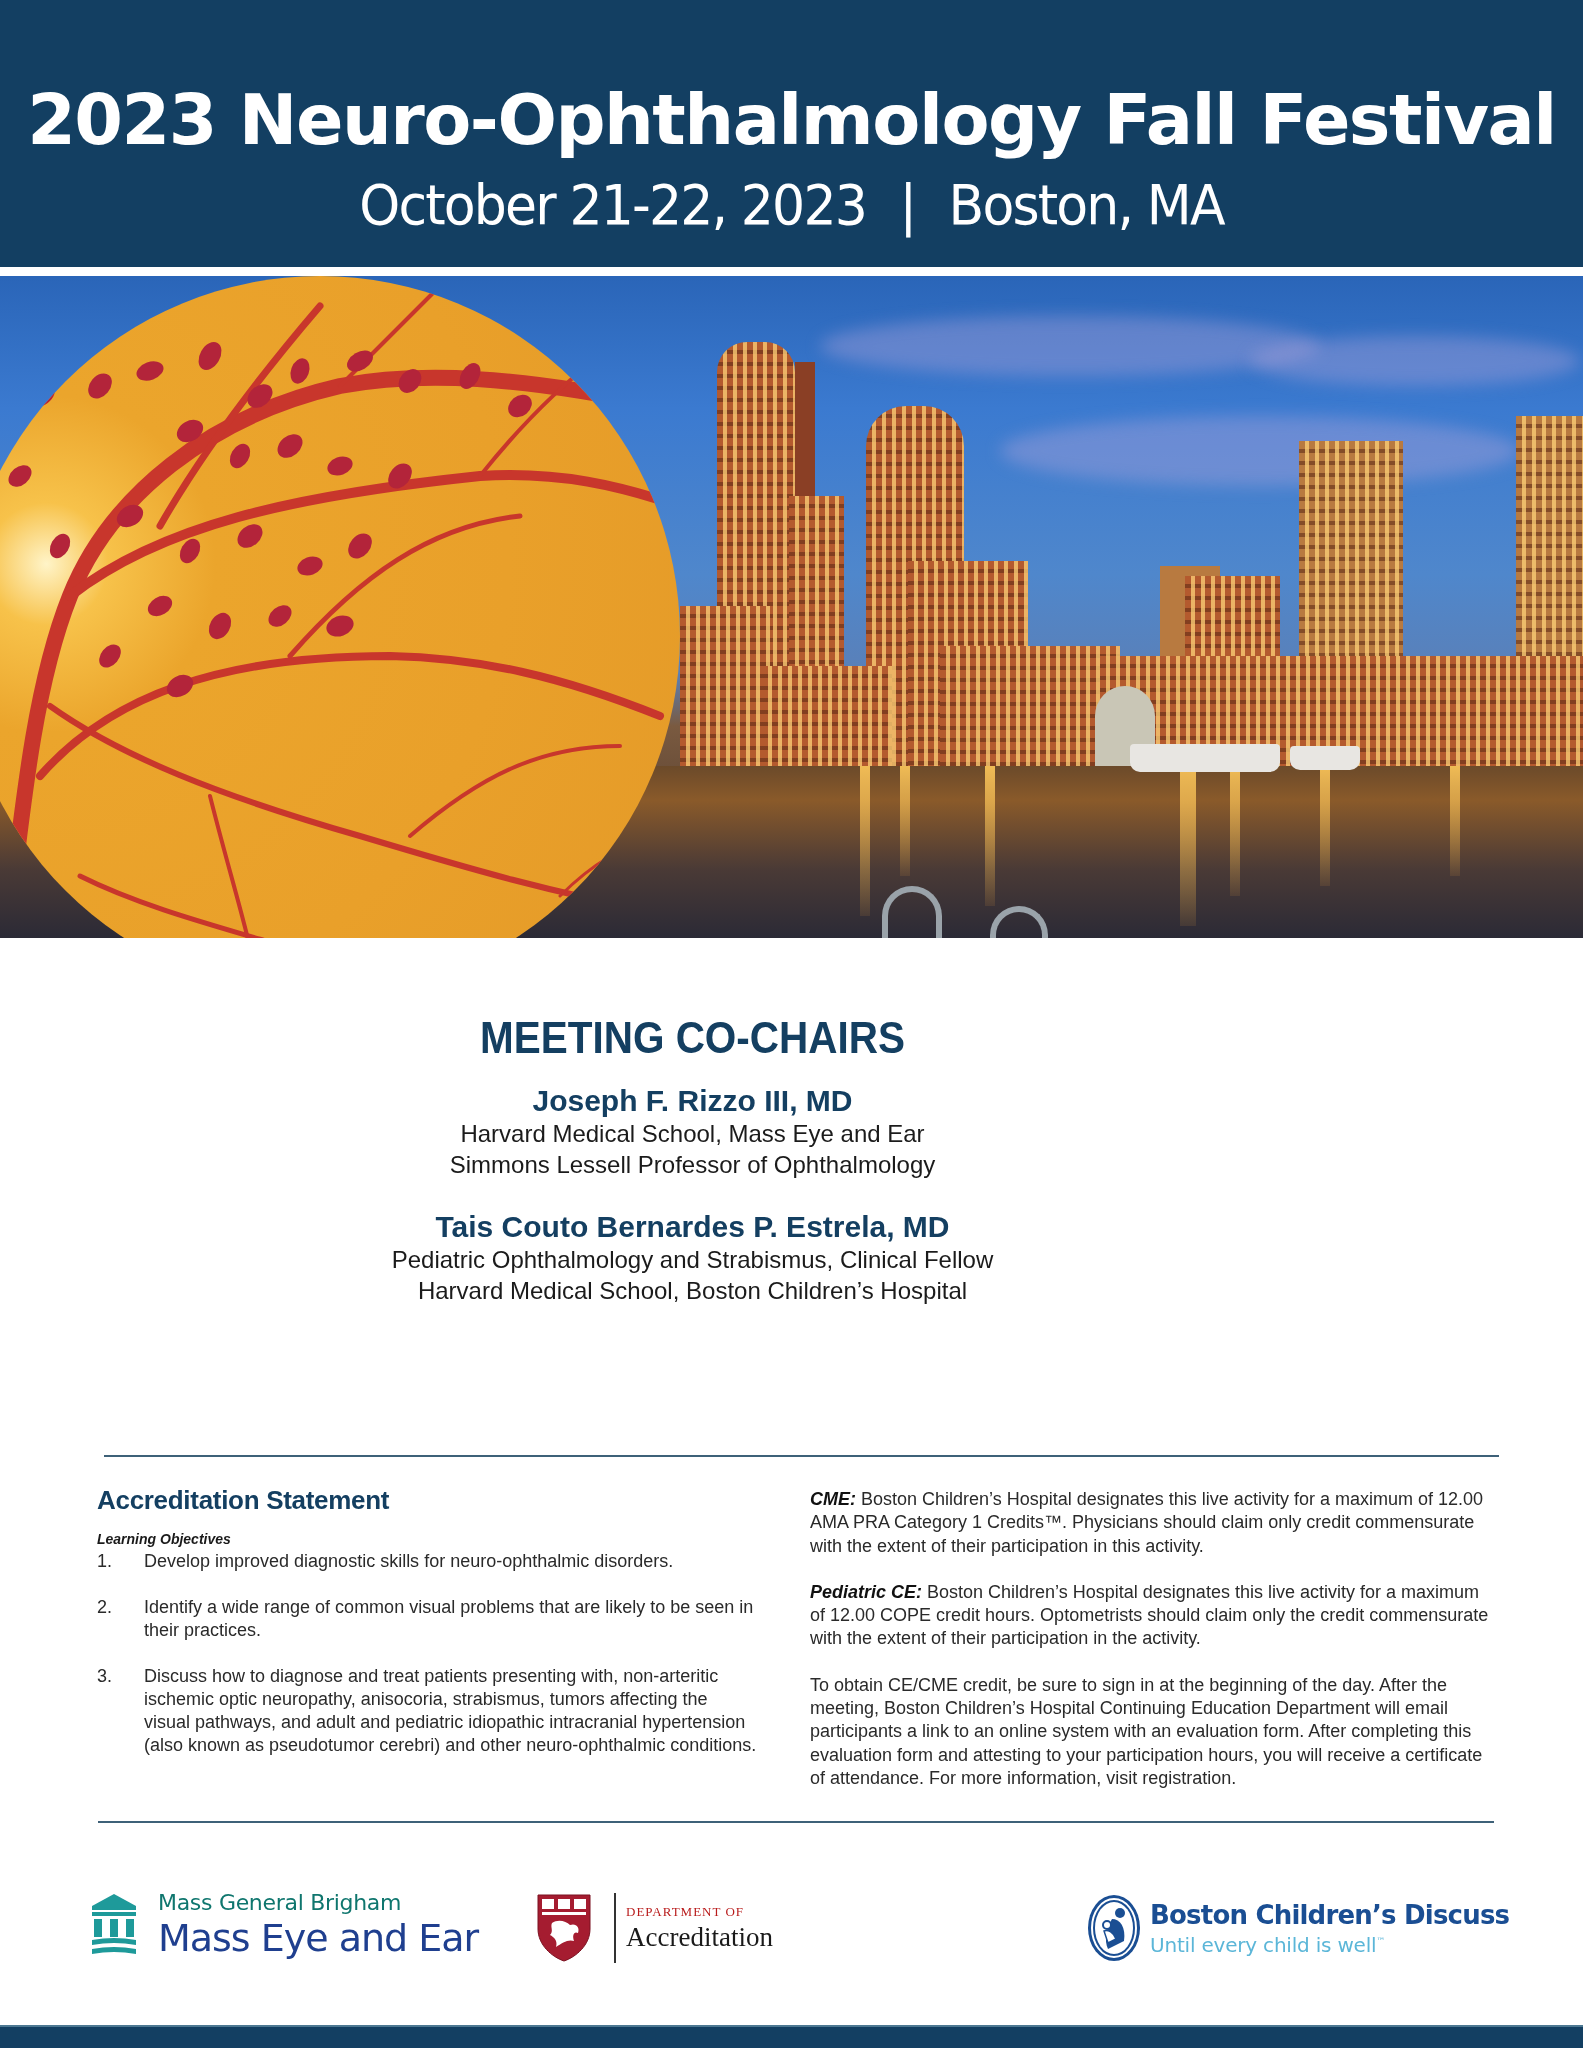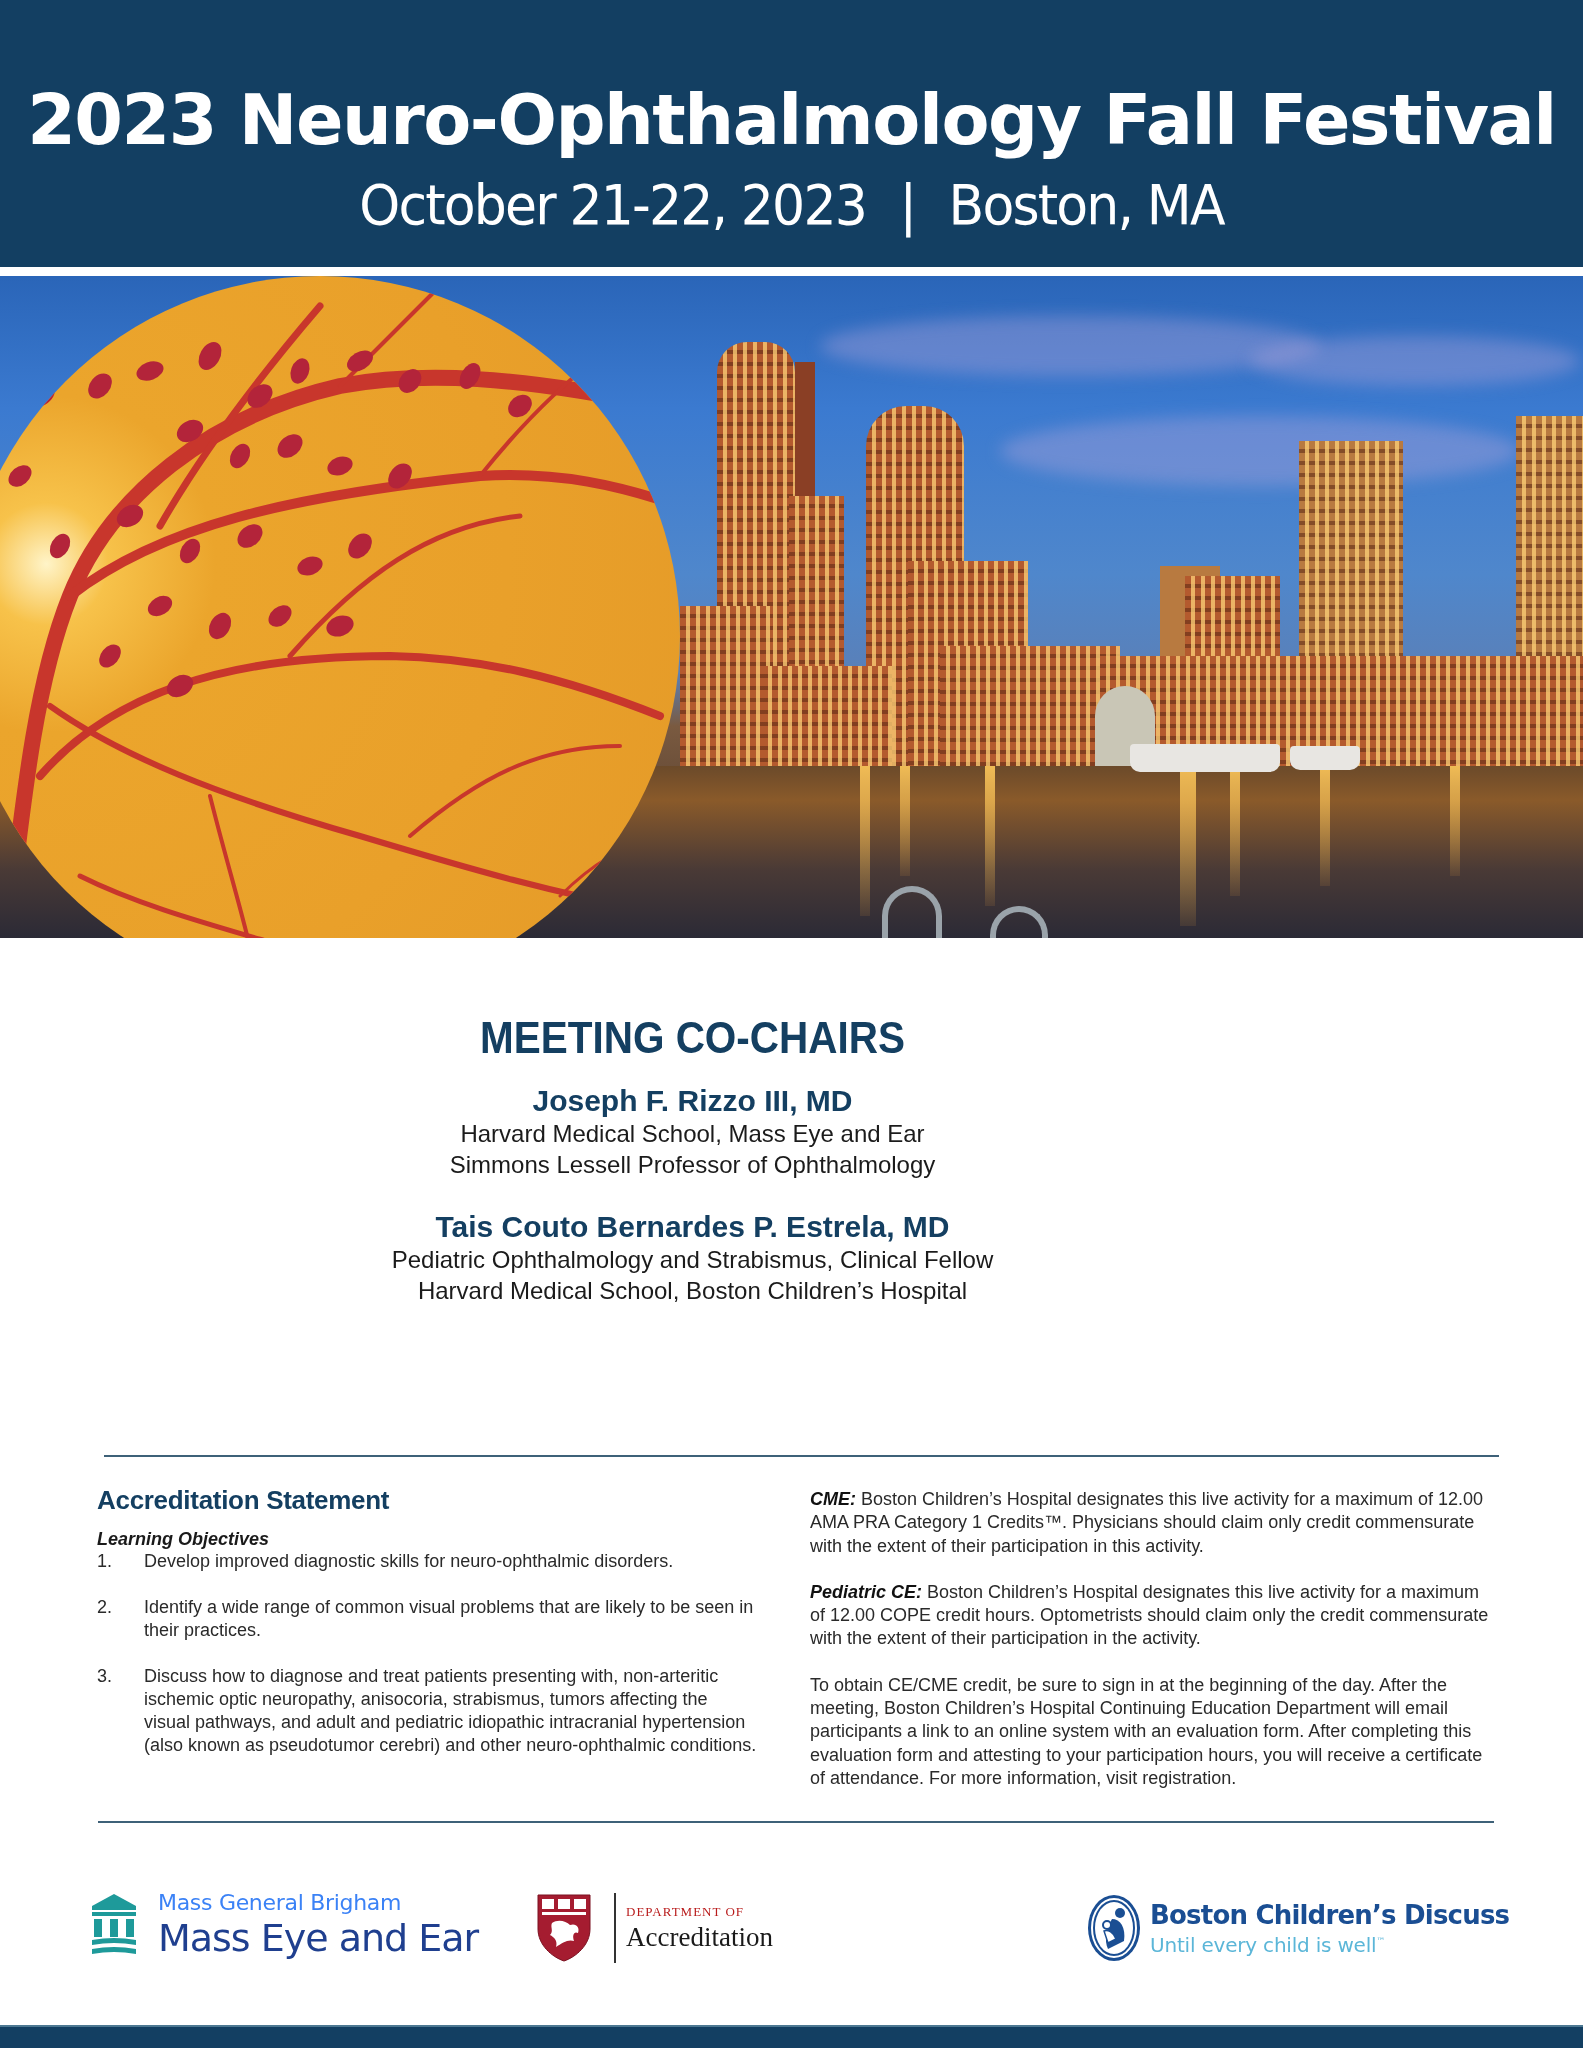--- a/index.html
+++ b/index.html
@@ -65,35 +65,35 @@
   .chair + .chair { margin-top: 30px; }
   .chair .name {
     font-weight: bold; color: #143f61; font-size: 30px; line-height: 34px;
   }
   .chair .line { font-size: 24px; line-height: 31px; color: #1b1b1b; }
 
   
   .rule { position: absolute; height: 2px; background: #3e6178; }
   .acc-left { position: absolute; left: 97px; top: 1484px; width: 660px; }
   .acc-left .h { font-weight: bold; color: #143f61; font-size: 26px; line-height: 32px; letter-spacing: -0.3px; }
-  .acc-left .sub { margin-top: 12px; font-weight: bold; font-style: italic; font-size: 18px; line-height: 22px; color: #1a1a1a; }
+  .acc-left .sub { margin-top: 12px; font-weight: bold; font-style: italic; font-size: 14px; line-height: 22px; color: #1a1a1a; }
   .obj { display: flex; font-size: 18px; line-height: 23px; color: #2a2a2a; }
   .obj .num { width: 47px; flex: 0 0 47px; }
   .obj .txt { flex: 1; }
   .obj + .obj { margin-top: 23px; }
 
   .acc-right { position: absolute; left: 810px; top: 1488px; width: 680px; font-size: 18px; line-height: 23.3px; color: #2a2a2a; }
   .acc-right p + p { margin-top: 23px; }
   .acc-right .lbl { font-weight: bold; font-style: italic; color: #111; }
 
   
   .logo { position: absolute; }
   .meei { left: 90px; top: 1890px; display: flex; align-items: center; }
   .meei .mark { width: 48px; height: 66px; margin-right: 20px; }
-  .meei .l1 { font-family: "DejaVu Sans", sans-serif; color: #3b82f6; font-size: 22px; line-height: 26px; letter-spacing: -0.3px; }
+  .meei .l1 { font-family: "DejaVu Sans", sans-serif; color: #0f766e; font-size: 22px; line-height: 26px; letter-spacing: -0.3px; }
   .meei .l2 { font-family: "DejaVu Sans", sans-serif; color: #1f3f8f; font-size: 38px; line-height: 44px; letter-spacing: -1px; font-weight: 500; }
 
   .hms { left: 536px; top: 1893px; display: flex; align-items: center; }
   .hms .shield { width: 56px; height: 70px; margin-right: 10px; }
   .hms .harv { font-family: "Liberation Serif", serif; font-size: 42px; line-height: 42px; letter-spacing: 3px; color: #1a1a1a; }
   .hms .med { font-family: "Liberation Serif", serif; font-size: 21px; line-height: 24px; letter-spacing: 1.5px; color: #a51c30; }
   .hms .vbar { width: 2px; height: 70px; background: #333; margin: 0 10px 0 12px; }
   .hms .dept { font-family: "Liberation Serif", serif; font-size: 13px; line-height: 18px; letter-spacing: 1px; color: #b91c1c; }
   .hms .oph { font-family: "Liberation Serif", serif; font-size: 27px; line-height: 32px; color: #1a1a1a; }
 

